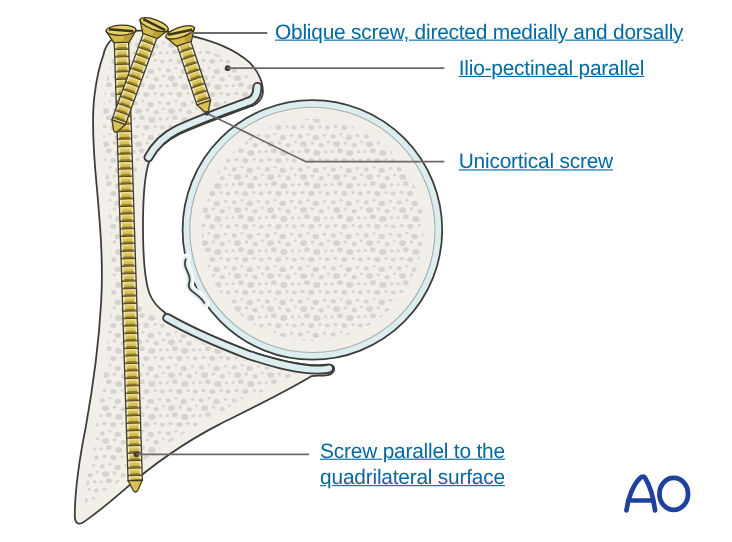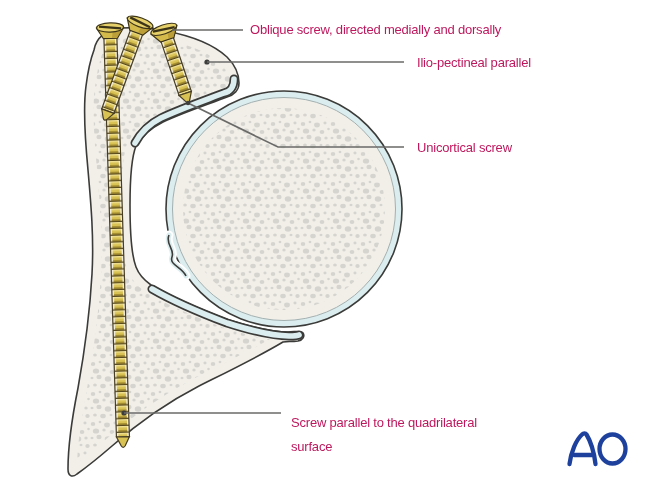--- a/index.html
+++ b/index.html
@@ -2,22 +2,22 @@
 <html><head>
 <meta charset="utf-8">
 <style>
   html,body{margin:0;padding:0;background:#ffffff;}
   .stage{
     position:relative;width:665px;height:493px;background:#ffffff;overflow:hidden;
     font-family:"Liberation Sans","DejaVu Sans",sans-serif;
   }
   .stage svg{position:absolute;left:0;top:0;}
   .lbl{
-    position:absolute;color:#be185d;font-size:13px;line-height:24px;
-    letter-spacing:-0.2px;white-space:nowrap;
+    position:absolute;color:#0369a1;font-size:19px;line-height:24px;
+    letter-spacing:-0.2px;white-space:nowrap;text-decoration:underline;
   }
   .lbl.wrap{white-space:normal;width:215px;}
 </style>
 </head>
 <body>
 
 <div class="stage">
 
 <svg width="665" height="493" viewBox="0 0 665 493">
   <defs>
@@ -164,15 +164,15 @@
   <g fill="none" stroke="#1e419d" stroke-width="4.3" stroke-linecap="round" aria-label="AO">
     <path d="M 569.5,464 C 571,452 576,440 582,434.5 C 583.5,433 585.5,433 586.5,434.5 C 590.5,441 594,452 595.5,464"></path>
     <line x1="574" y1="455" x2="592" y2="455"></line>
     <ellipse cx="612.5" cy="449" rx="13" ry="14.5"></ellipse>
   </g>
 </svg>
 
 <div class="lbl" style="left:250px;top:18px;">Oblique screw, directed medially and dorsally</div>
 <div class="lbl" style="left:417px;top:51px;">Ilio-pectineal parallel</div>
 <div class="lbl" style="left:417px;top:136px;text-align:right;">Unicortical screw</div>
-<div class="lbl wrap" style="left:291px;top:411px;">Screw parallel to the quadrilateral surface</div>
+<div class="lbl wrap" style="left:291px;top:399px;">Screw parallel to the quadrilateral surface</div>
 
 </div>
 
 </body></html>

